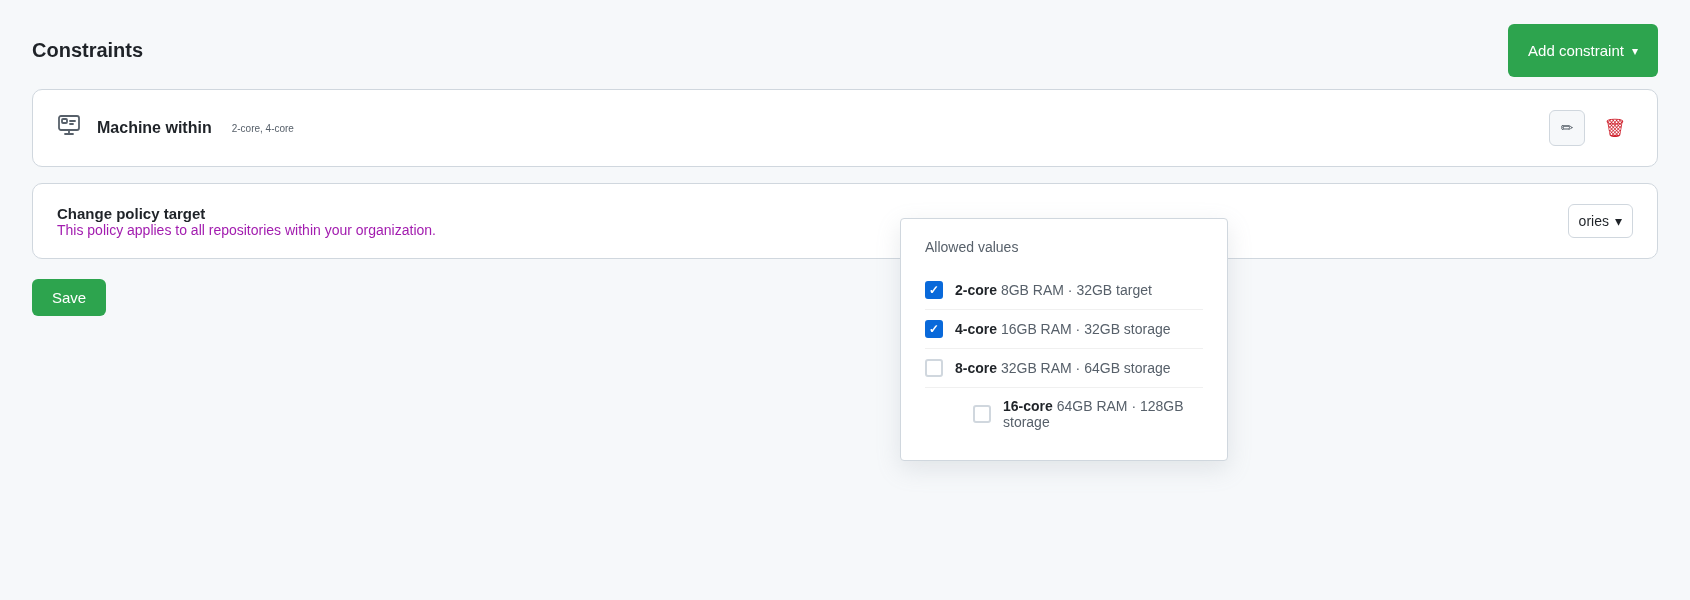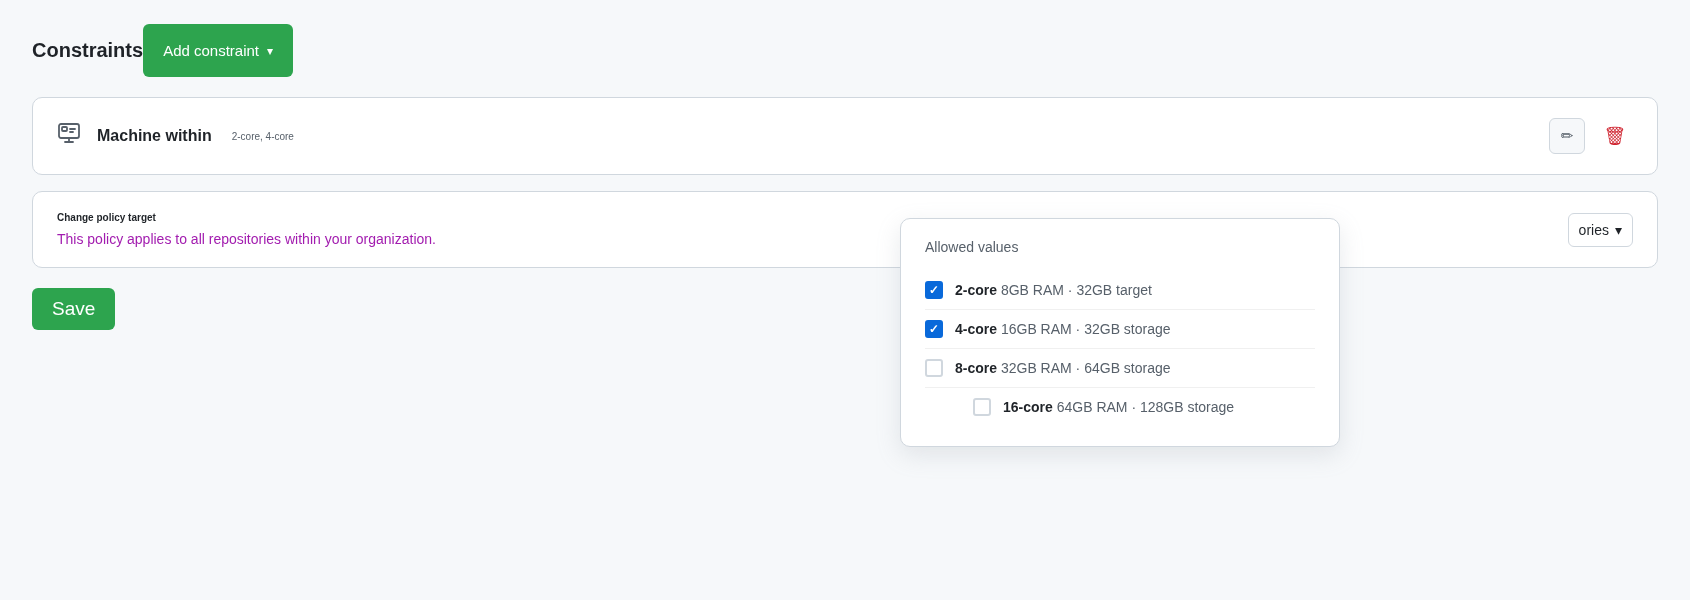--- a/index.html
+++ b/index.html
@@ -20,22 +20,22 @@
     .page-container {
       padding: 24px 32px;
       width: 100%;
       height: 100%;
       position: relative;
     }
 
     .page-header {
       display: flex;
       align-items: center;
-      justify-content: flex-start;
-      margin-bottom: 20px;
+      justify-content: space-between;
+      margin-bottom: 12px;
     }
 
     .page-title {
       font-size: 20px;
       font-weight: 600;
       color: #1f2328;
     }
 
     .add-constraint-btn {
       display: flex;
@@ -129,24 +129,24 @@
       align-items: center;
       justify-content: space-between;
     }
 
     .policy-target-text {
       display: flex;
       flex-direction: column;
     }
 
     .policy-target-title {
-      font-size: 10px;
+      font-size: 15px;
       font-weight: 600;
       color: #1f2328;
-      margin-bottom: 8px;
+      margin-bottom: 0;
     }
 
     .policy-target-desc {
       font-size: 14px;
       color: #a21caf;
     }
 
     .repositories-btn {
       display: flex;
       align-items: center;
@@ -159,34 +159,34 @@
       color: #1f2328;
       cursor: pointer;
     }
 
     .save-btn {
       background-color: #2da44e;
       color: white;
       border: none;
       border-radius: 6px;
       padding: 10px 20px;
-      font-size: 19px;
+      font-size: 15px;
       font-weight: 500;
       cursor: pointer;
     }
 
     
     .dropdown-popup {
       position: absolute;
       top: 218px;
       left: 900px;
-      width: 440px;
-      background: white;
-      border: 1px solid #d0d7de;
-      border-radius: 10px;
+      width: 328px;
+      background: white;
+      border: 1px solid #d0d7de;
+      border-radius: 4px;
       padding: 20px 24px;
       box-shadow: 0 8px 24px rgba(140, 149, 159, 0.2);
       z-index: 100;
     }
 
     .dropdown-popup-title {
       font-size: 14px;
       color: #57606a;
       margin-bottom: 16px;
       font-weight: 500;

